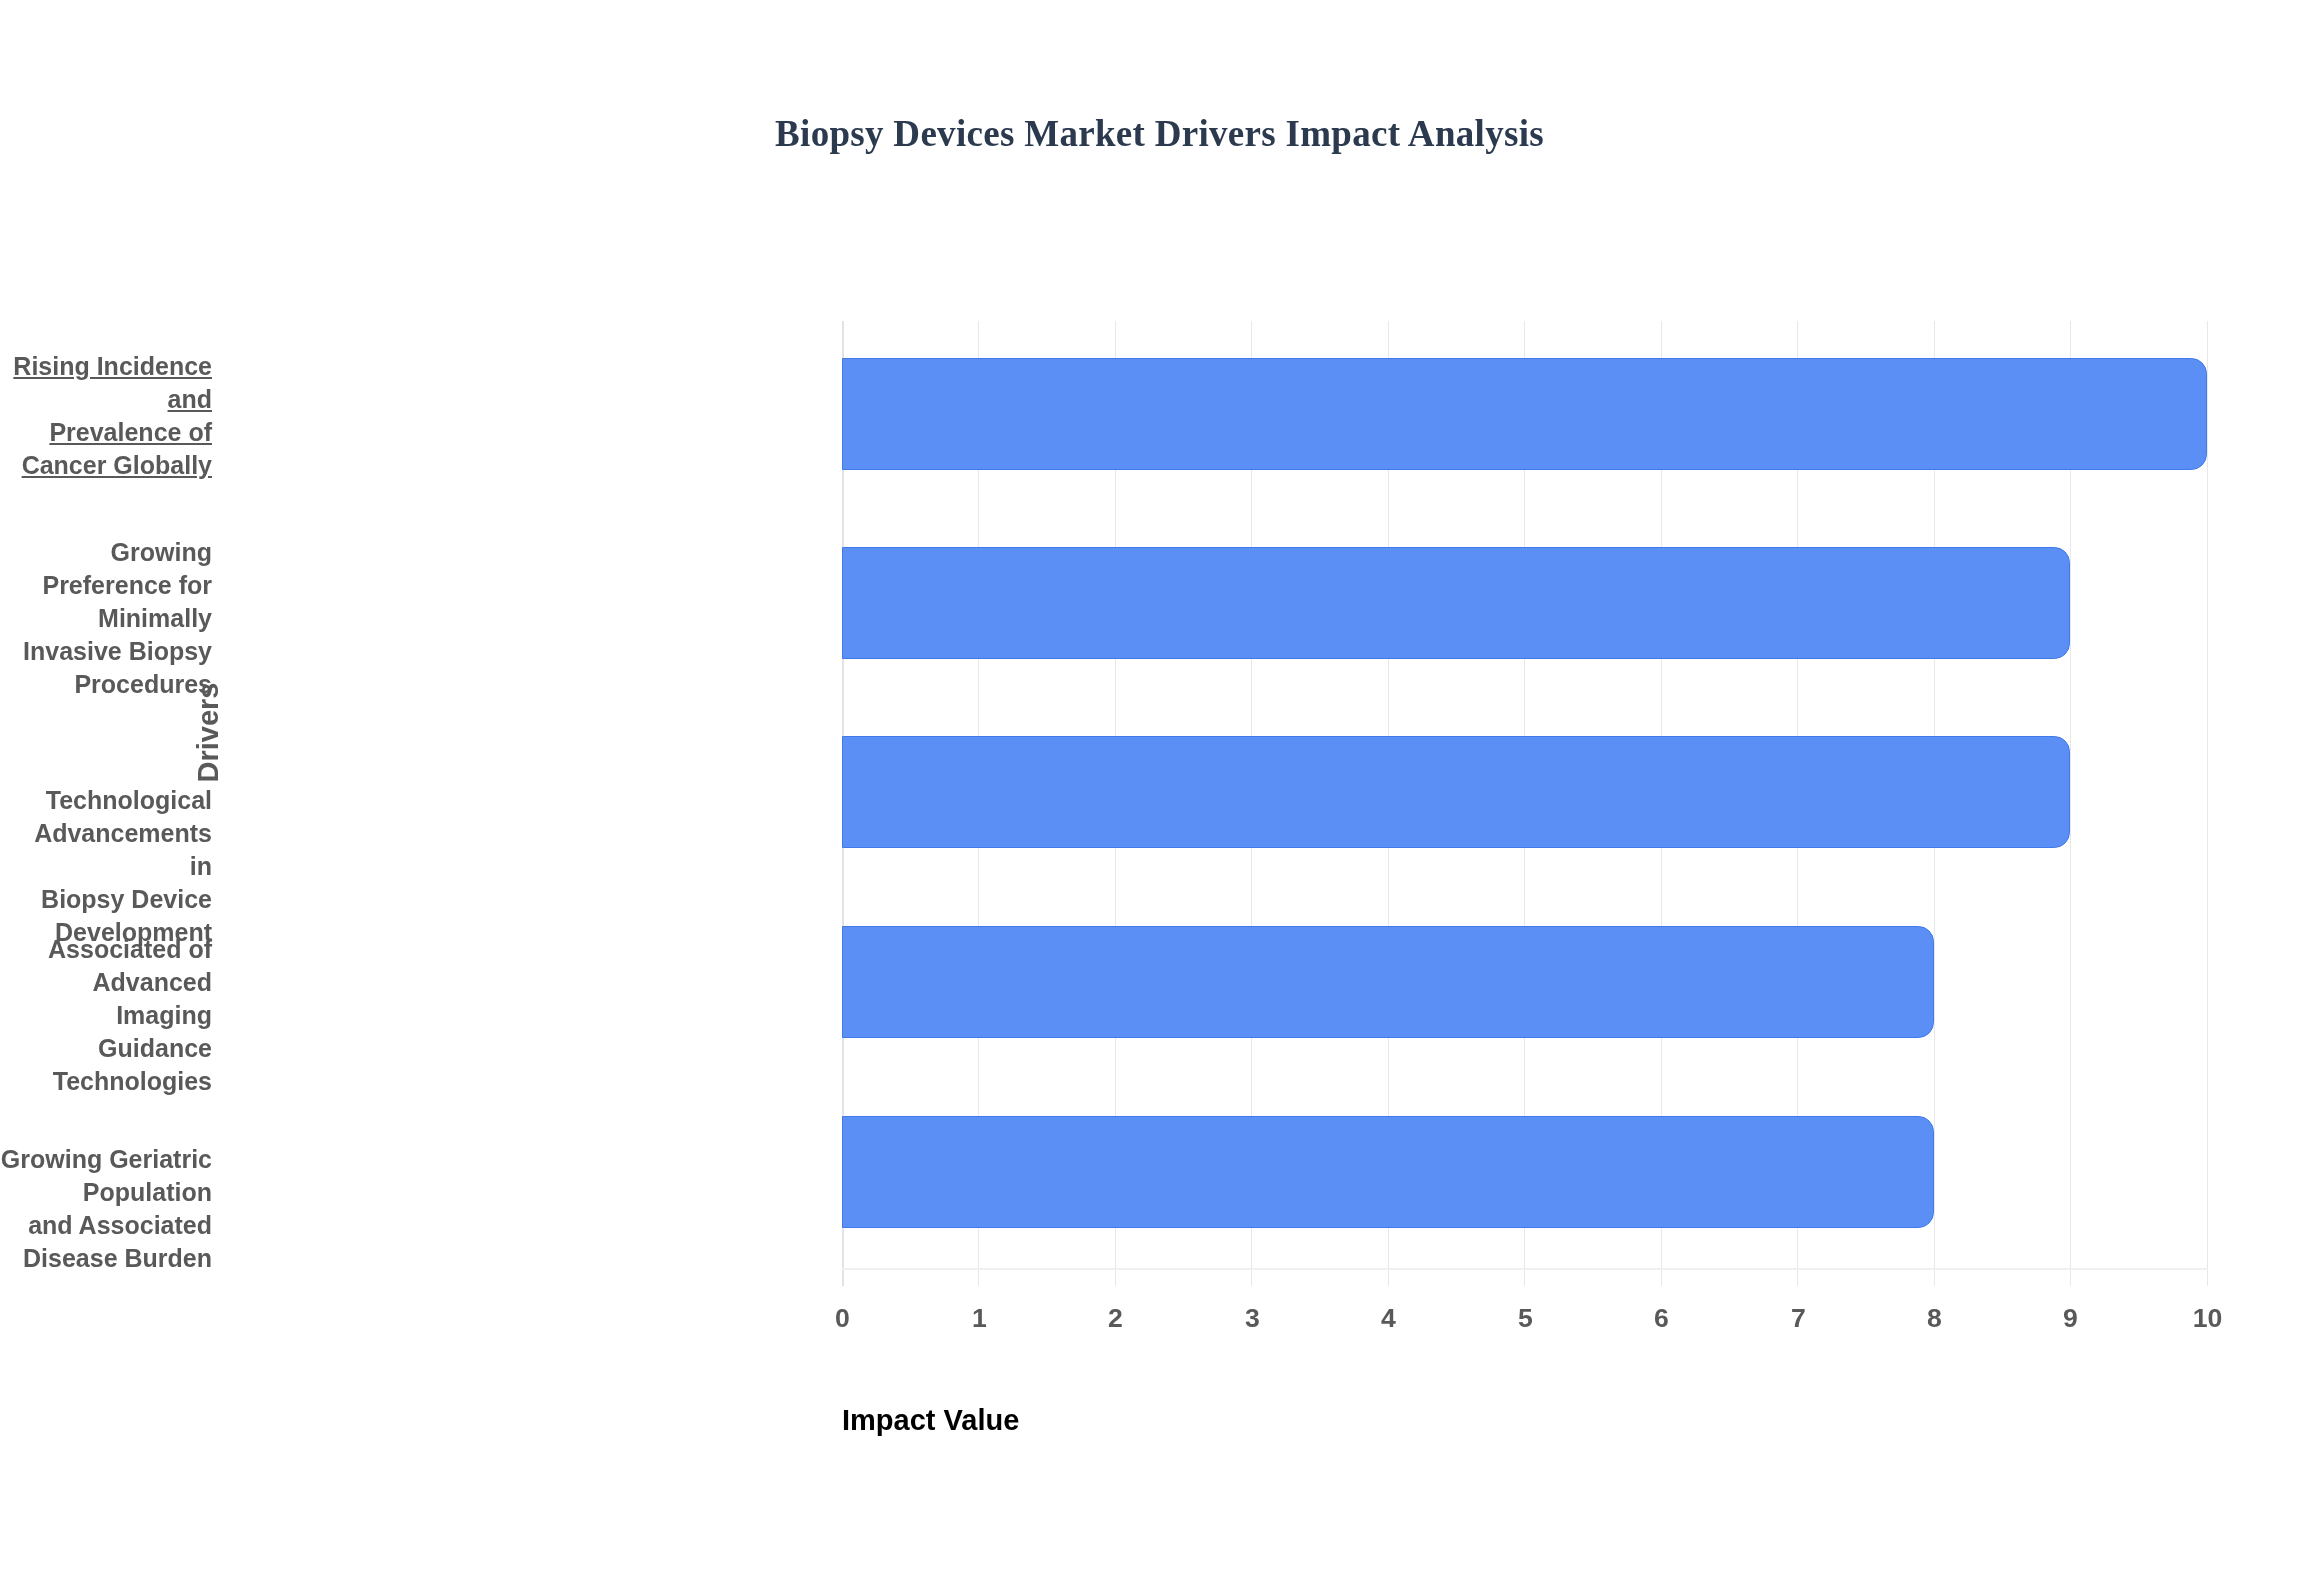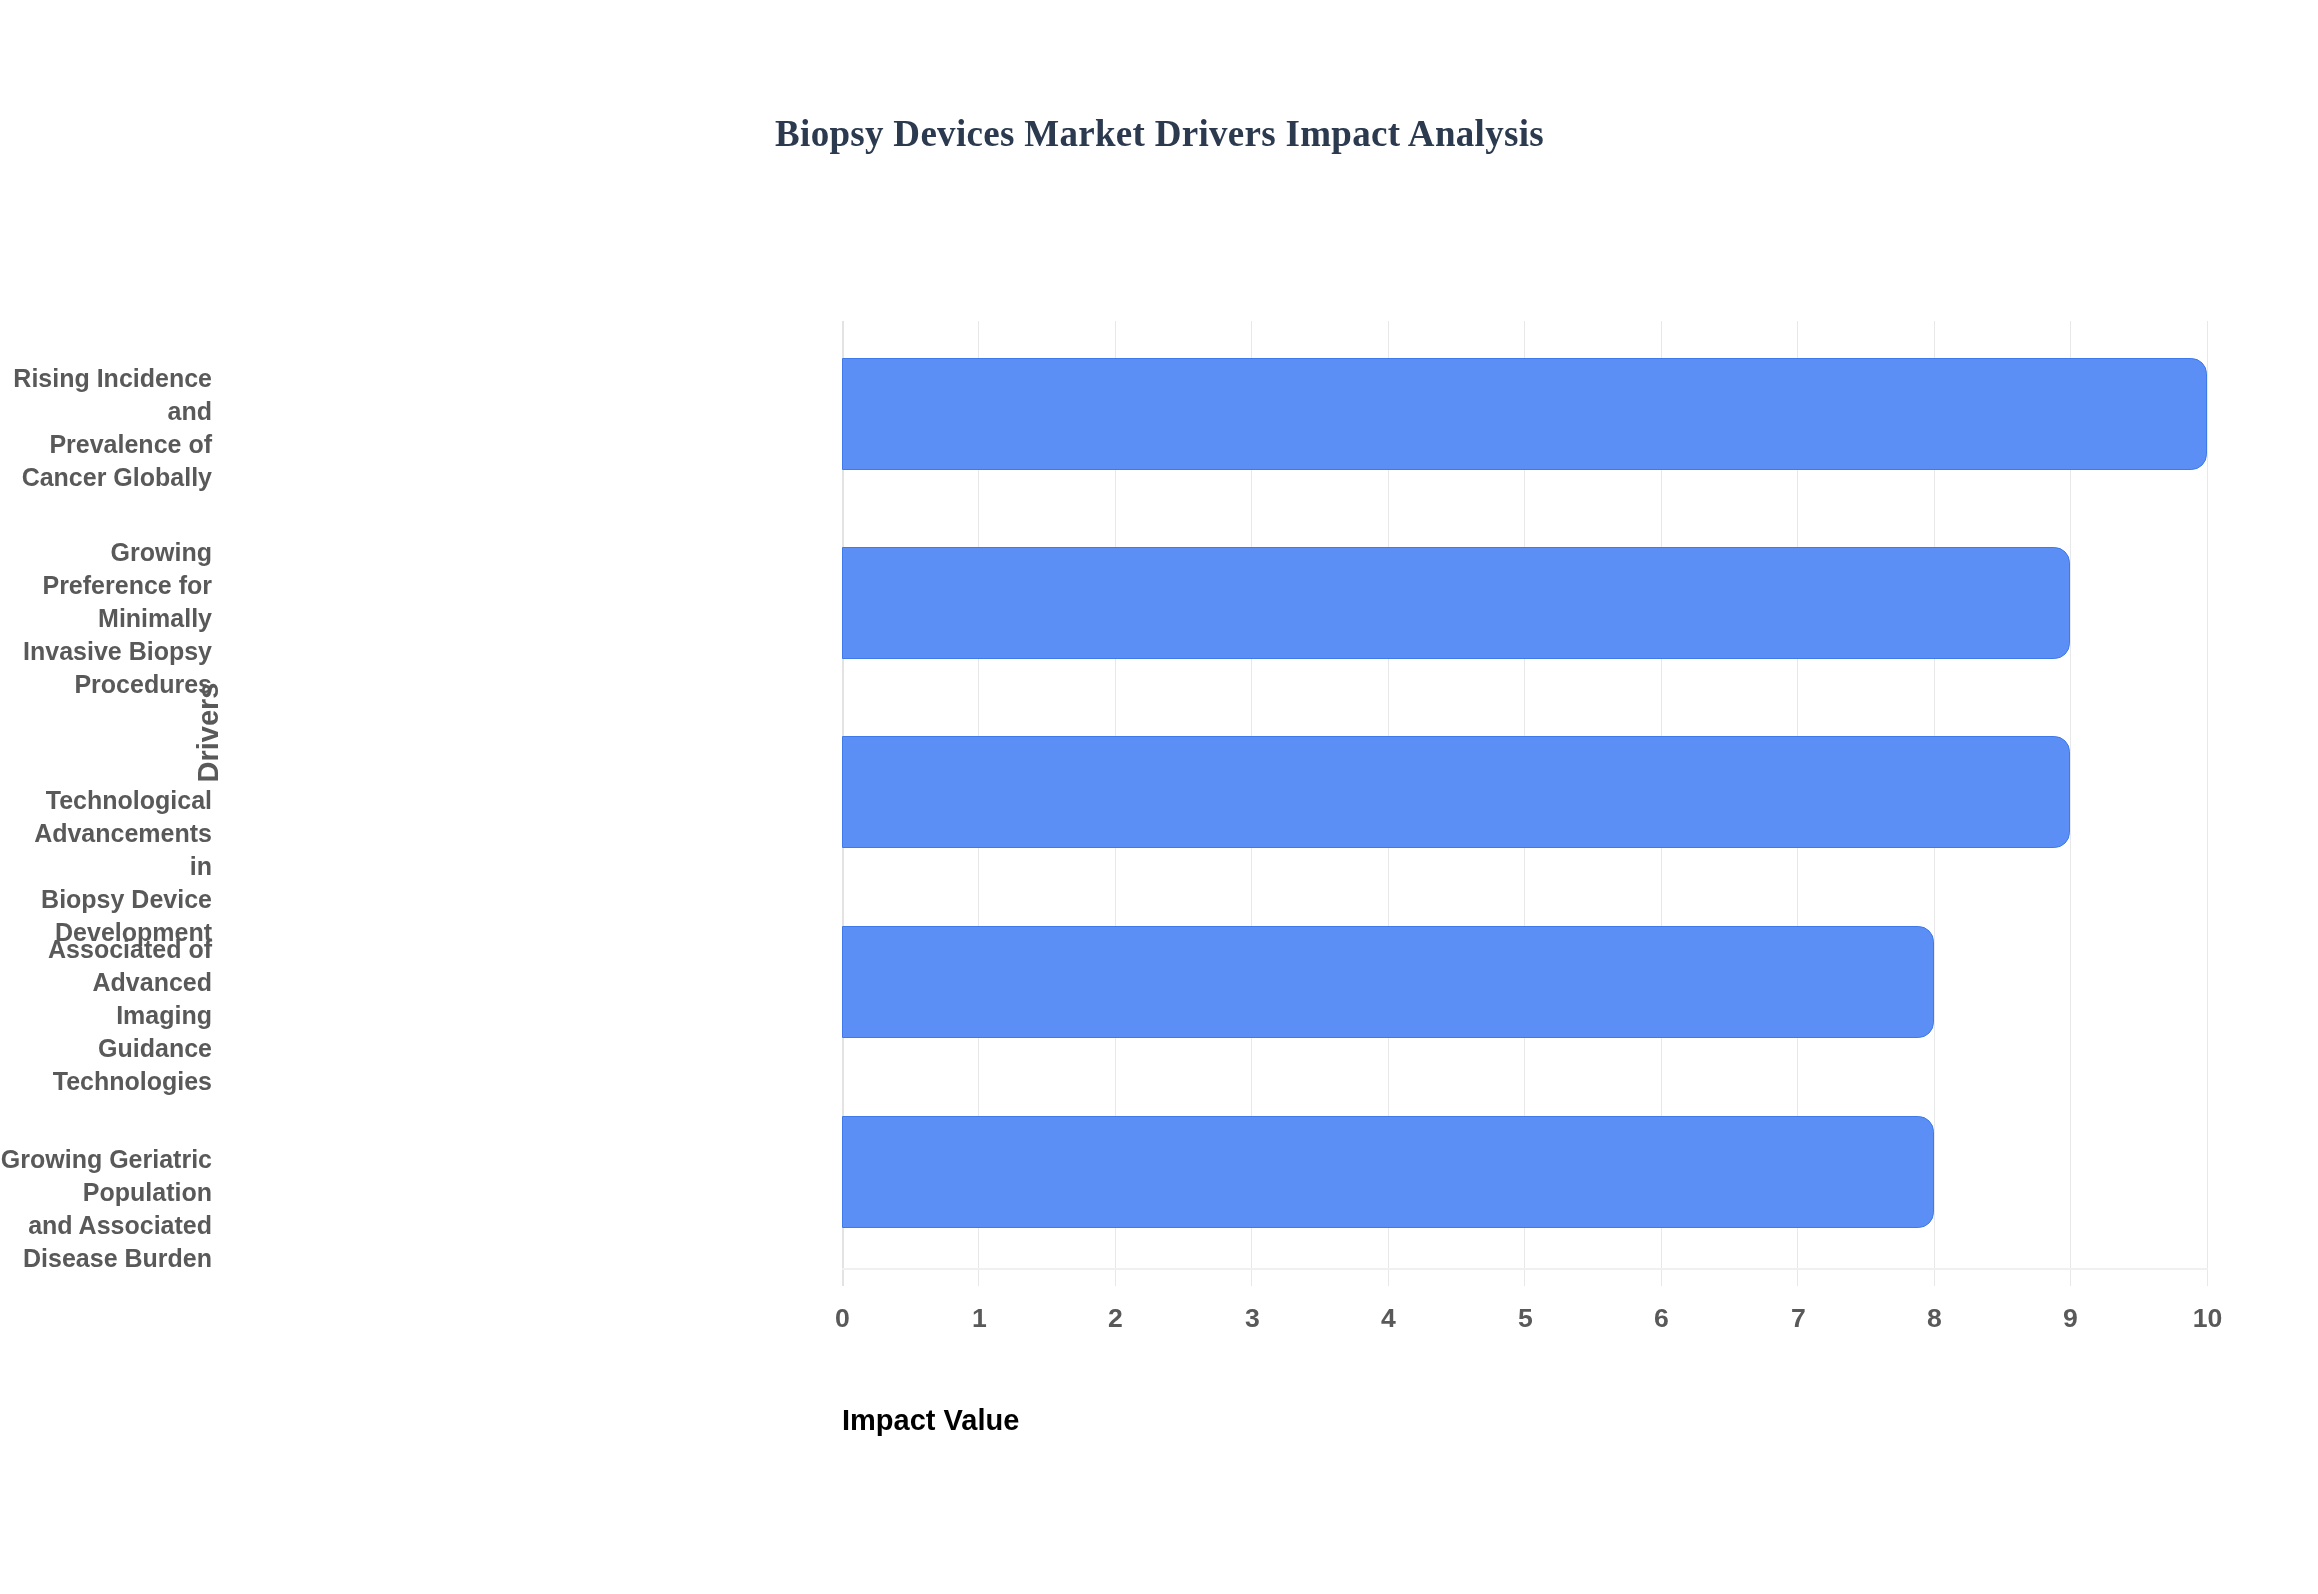--- a/index.html
+++ b/index.html
@@ -135,21 +135,21 @@
 <body>
 
 <div id="figure">
 
   <div id="chart-title" style="color: rgb(43, 58, 79);">Biopsy Devices Market Drivers Impact Analysis</div>
 
   <div id="yaxis-title">Drivers</div>
 
   <div id="xaxis-title">Impact Value</div>
 
-  <div class="ytick-label" style="top:362px;">Rising Incidence and
+  <div class="ytick-label" style="top:350px;text-decoration:underline;">Rising Incidence and
 Prevalence of Cancer Globally</div>
   <div class="ytick-label" style="top:536px;">Growing Preference for
 Minimally Invasive Biopsy
 Procedures</div>
   <div class="ytick-label" style="top:784px;margin-left:12px;">Technological Advancements in
 Biopsy Device Development</div>
   <div class="ytick-label" style="top:933px;">Associated of Advanced
 Imaging Guidance Technologies</div>
   <div class="ytick-label" style="top:1143px;">Growing Geriatric Population
 and Associated Disease Burden</div>

